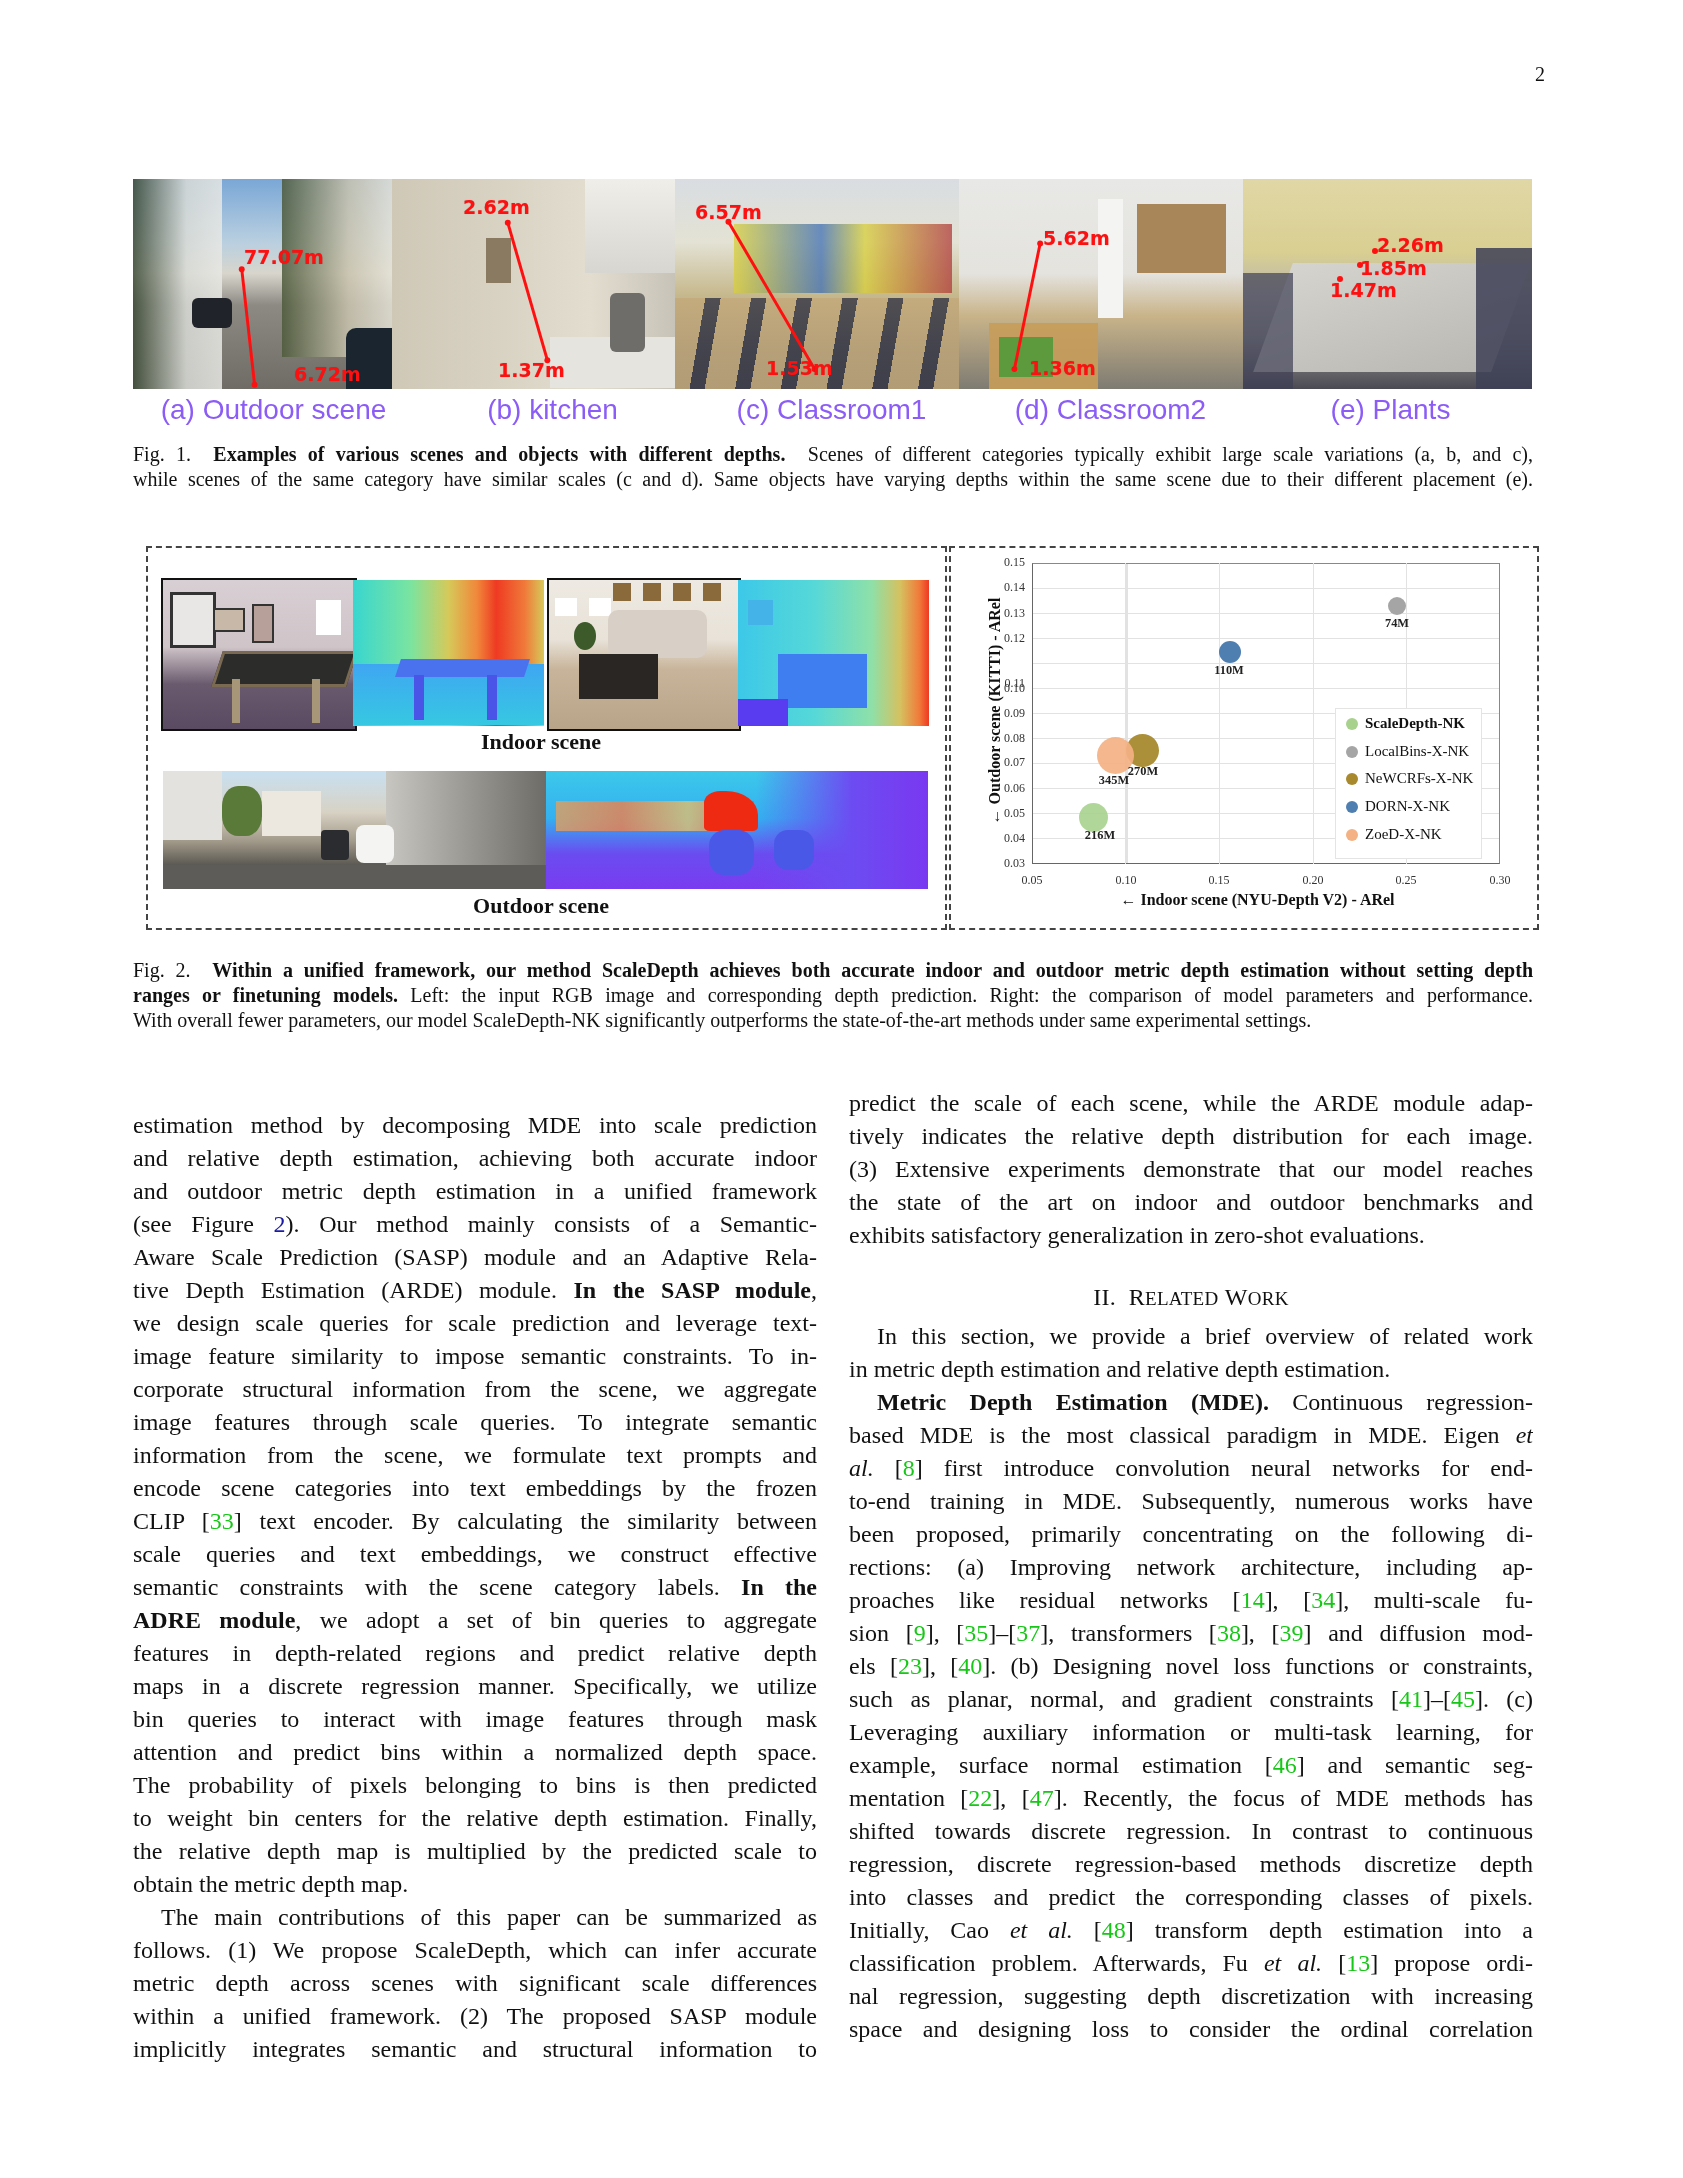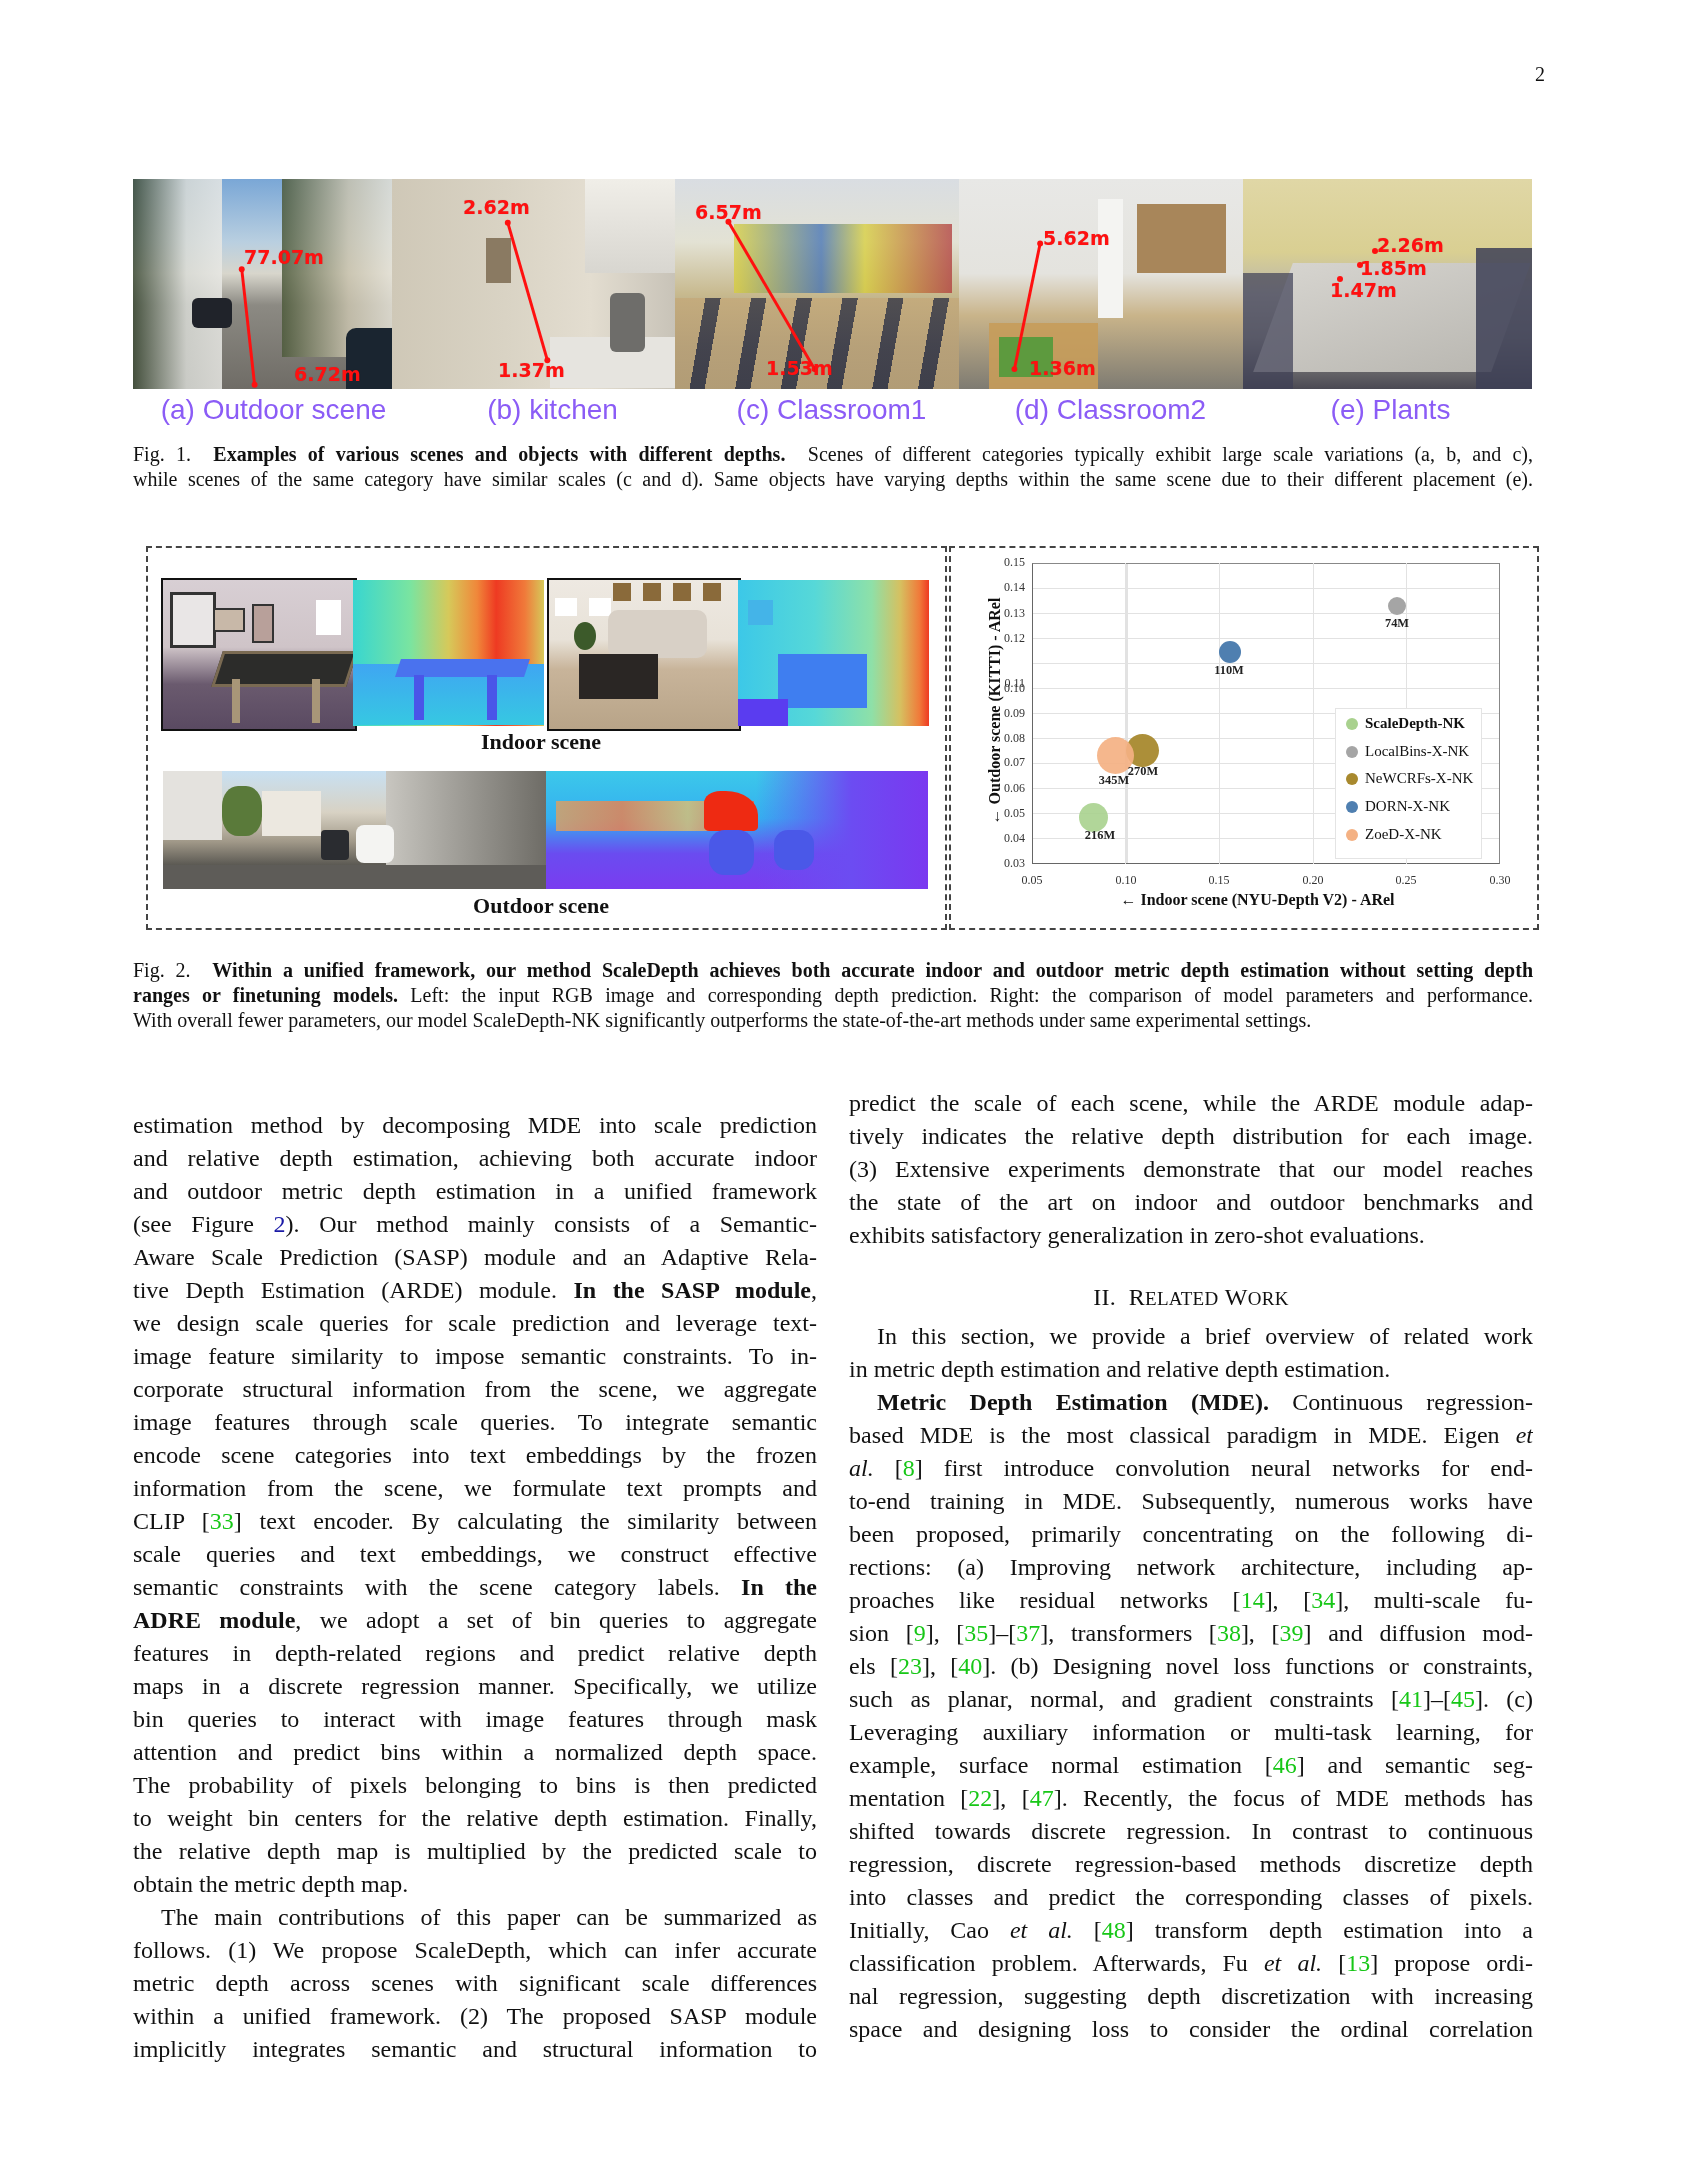--- a/index.html
+++ b/index.html
@@ -266,22 +266,22 @@
     <div class="ln">estimation method by decomposing MDE into scale prediction</div>
     <div class="ln">and relative depth estimation, achieving both accurate indoor</div>
     <div class="ln">and outdoor metric depth estimation in a unified framework</div>
     <div class="ln"><span>(see Figure </span><span class="figref">2</span><span>). Our method mainly consists of a Semantic-</span></div>
     <div class="ln">Aware Scale Prediction (SASP) module and an Adaptive Rela-</div>
     <div class="ln"><span>tive Depth Estimation (ARDE) module. </span><span style="font-weight: bold;">In the SASP module</span><span>,</span></div>
     <div class="ln">we design scale queries for scale prediction and leverage text-</div>
     <div class="ln">image feature similarity to impose semantic constraints. To in-</div>
     <div class="ln">corporate structural information from the scene, we aggregate</div>
     <div class="ln">image features through scale queries. To integrate semantic</div>
+    <div class="ln">information from the scene, we formulate text prompts and</div>
     <div class="ln">encode scene categories into text embeddings by the frozen</div>
-    <div class="ln">information from the scene, we formulate text prompts and</div>
     <div class="ln"><span>CLIP [</span><span class="cite">33</span><span>] text encoder. By calculating the similarity between</span></div>
     <div class="ln">scale queries and text embeddings, we construct effective</div>
     <div class="ln"><span>semantic constraints with the scene category labels. </span><span style="font-weight: bold;">In the</span></div>
     <div class="ln"><span style="font-weight: bold;">ADRE module</span><span>, we adopt a set of bin queries to aggregate</span></div>
     <div class="ln">features in depth-related regions and predict relative depth</div>
     <div class="ln">maps in a discrete regression manner. Specifically, we utilize</div>
     <div class="ln">bin queries to interact with image features through mask</div>
     <div class="ln">attention and predict bins within a normalized depth space.</div>
     <div class="ln">The probability of pixels belonging to bins is then predicted</div>
     <div class="ln">to weight bin centers for the relative depth estimation. Finally,</div>

